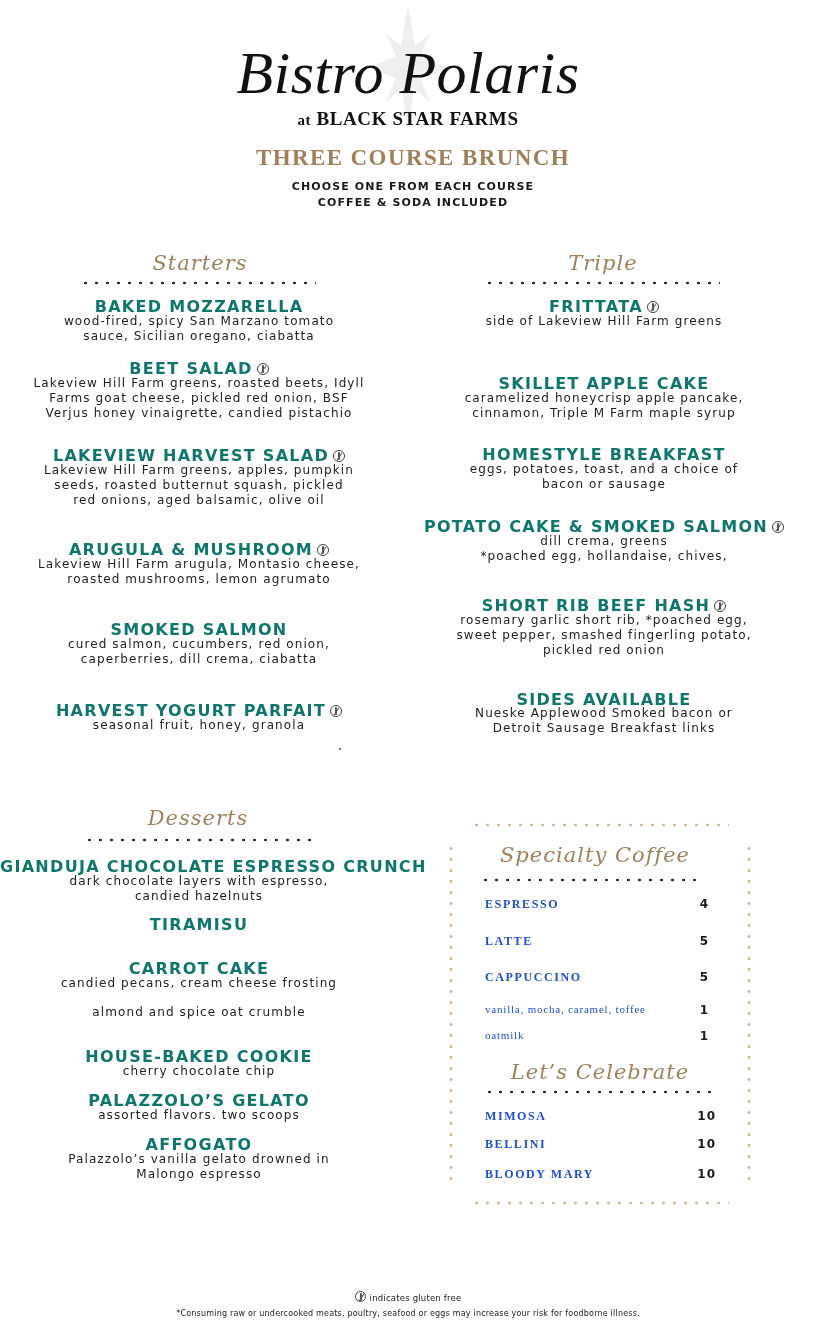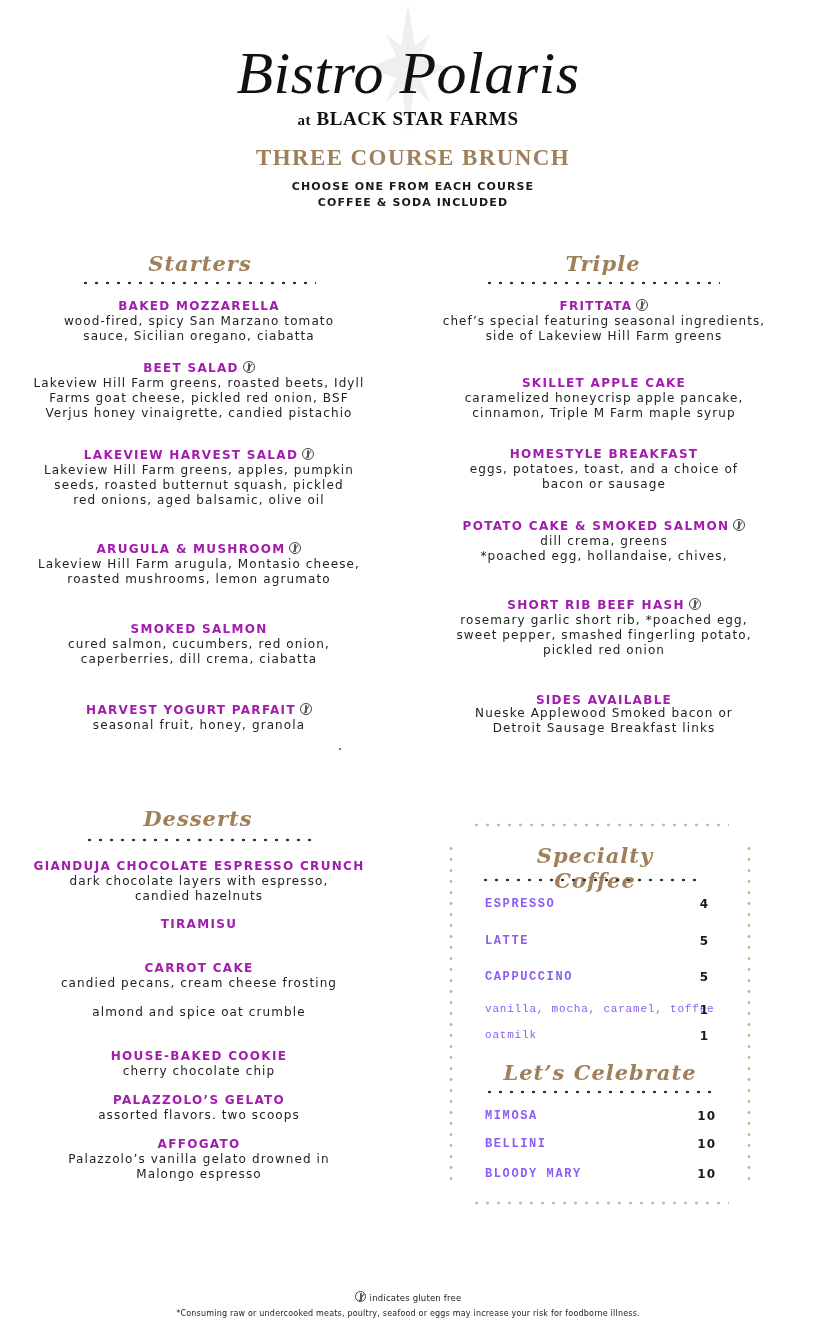--- a/index.html
+++ b/index.html
@@ -27,32 +27,32 @@
   }
   .instr {
     position: absolute; left: 0; width: 826px; text-align: center;
     font-family: "DejaVu Sans", sans-serif; font-weight: bold; font-size: 11px;
     letter-spacing: 1.1px; color: #1a1a1a;
   }
 
   .section-head {
     position: absolute; text-align: center;
     font-family: "DejaVu Serif", serif; font-style: italic; font-size: 21px;
-    color: #a0805b; letter-spacing: 1px; font-weight: bold;
+    color: #a0805b; letter-spacing: 1px;
   }
   .dots {
     position: absolute; height: 4px;
     background-image: radial-gradient(circle, #333 1.2px, transparent 1.6px);
     background-size: 11px 4px; background-repeat: repeat-x;
   }
 
   .item { position: absolute; text-align: center; }
   .item .name {
-    font-family: "DejaVu Sans", sans-serif; font-weight: bold; font-size: 12px;
-    letter-spacing: 1.3px; color: #a21caf; line-height: 15px; white-space: nowrap;
+    font-family: "DejaVu Sans", sans-serif; font-weight: bold; font-size: 16px;
+    letter-spacing: 1.3px; color: #0f766e; line-height: 15px; white-space: nowrap;
   }
   .item .desc {
     font-family: "DejaVu Sans", sans-serif; font-size: 12px; letter-spacing: 1.1px;
     color: #222; line-height: 15px; white-space: nowrap;
   }
   .gf {
     display: inline-block; width: 12px; height: 12px; border: 1px solid #444;
     border-radius: 50%; vertical-align: -1px; margin-left: 4px; position: relative;
   }
   .gf::before {
@@ -71,22 +71,22 @@
   }
   .box .edge-h { position: absolute; height: 4px; left: 20px; right: 20px;
     background-image: radial-gradient(circle, #d9b89a 1.3px, transparent 1.7px);
     background-size: 11px 4px; background-repeat: repeat-x; }
   .box .edge-v { position: absolute; width: 4px; top: 18px; bottom: 18px;
     background-image: radial-gradient(circle, #d9b89a 1.3px, transparent 1.7px);
     background-size: 4px 11px; background-repeat: repeat-y; }
 
   .drink { position: absolute; left: 485px; width: 230px; }
   .drink .dname {
-    position: absolute; left: 0; font-family: Liberation Mono, monospace; font-weight: bold;
-    font-size: 12px; letter-spacing: 1.6px; color: #8b5cf6; white-space: nowrap;
+    position: absolute; left: 0; font-family: Liberation Serif, serif; font-weight: bold;
+    font-size: 12px; letter-spacing: 1.6px; color: #1d4ed8; white-space: nowrap;
   }
   .drink .dname.light { font-weight: normal; font-size: 11px; letter-spacing: 0.8px; }
   .drink .price {
     position: absolute; right: 0; font-family: "DejaVu Sans", sans-serif; font-weight: bold;
     font-size: 12px; color: #1a1a1a; text-align: right; letter-spacing: 1px;
   }
 
   .footer { position: absolute; left: 0; width: 816px; text-align: center;
     font-family: "DejaVu Sans", sans-serif; font-size: 8.5px; color: #222; letter-spacing: 0.2px; }
   .footer .gf { width: 11px; height: 11px; margin: 0 4px 0 0; }
@@ -140,21 +140,20 @@
   <div class="name"><span>HARVEST YOGURT PARFAIT</span><span class="gf"></span></div>
   <div class="desc">seasonal fruit, honey, granola</div>
 </div>
 <div class="stray-dot"></div>
 
 <div class="section-head" style="left:513px;width:180px;top:251px">Triple</div>
 <div class="dots" style="left:484px;width:236px;top:281px"></div>
 
 <div class="item" style="left:405px;width:398px;top:299px">
   <div class="name"><span>FRITTATA</span><span class="gf"></span></div>
-  <div class="desc">chef’s special featuring seasonal ingredients,</div>
   <div class="desc">side of Lakeview Hill Farm greens</div>
 </div>
 <div class="item" style="left:405px;width:398px;top:376px">
   <div class="name">SKILLET APPLE CAKE</div>
   <div class="desc">caramelized honeycrisp apple pancake,</div>
   <div class="desc">cinnamon, Triple M Farm maple syrup</div>
 </div>
 <div class="item" style="left:405px;width:398px;top:447px">
   <div class="name">HOMESTYLE BREAKFAST</div>
   <div class="desc">eggs, potatoes, toast, and a choice of</div>

